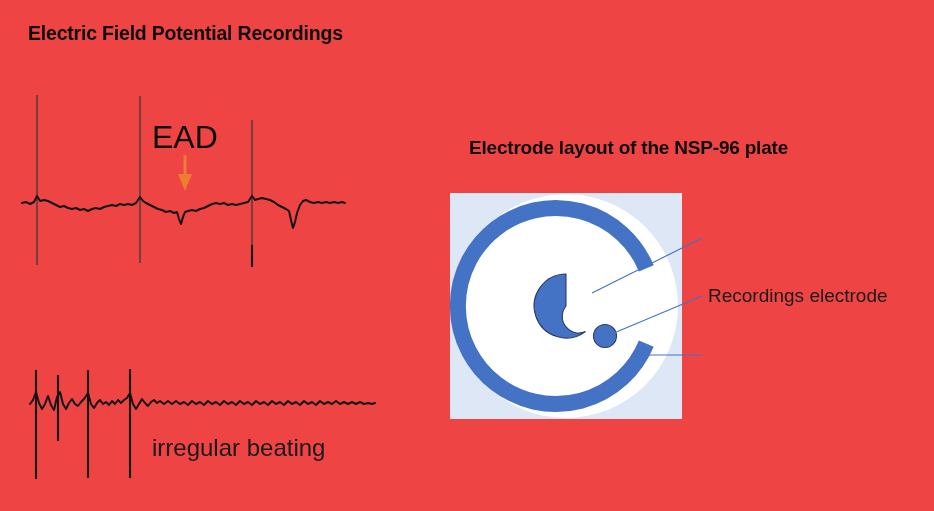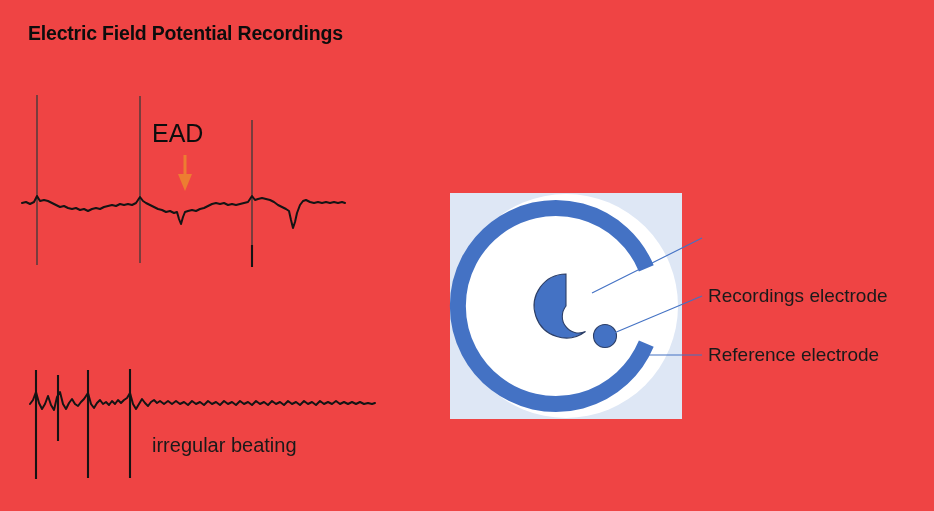--- a/index.html
+++ b/index.html
@@ -39,27 +39,27 @@
   .plain-label {
     position: absolute;
     font-size: 19px;
     color: #1a1a1a;
     white-space: nowrap;
     font-weight: normal;
   }
   #label-ead {
     left: 152px;
     top: 119px;
-    font-size: 25px;
+    font-size: 32px;
     color: #0d0d0d;
   }
   #label-irregular {
     left: 152px;
     top: 434px;
-    font-size: 20px;
+    font-size: 24px;
   }
   #label-recording  { left: 708px; top: 227px; }
   #label-stimulation{ left: 708px; top: 285px; }
   #label-reference  { left: 708px; top: 344px; }
 
   .svg-layer {
     position: absolute;
     left: 0;
     top: 0;
     width: 934px;
@@ -100,25 +100,25 @@
 <body>
 
 <div id="page">
 
   <div class="heading" id="title-left">Electric Field Potential Recordings</div>
 
   <div class="plain-label" id="label-ead">EAD</div>
 
   <div class="plain-label" id="label-irregular">irregular beating</div>
 
+  <div class="heading" id="title-right">Electrode layout of the NSP-96 plate</div>
 
 
   <div class="plain-label" id="label-stimulation">Recordings electrode</div>
 
-  <div class="plain-label" id="label-reference">Reference electrode</div>
 
   <svg class="svg-layer" viewBox="0 0 934 511">
 
     <g>
       <line class="spike-line" x1="37" y1="95" x2="37" y2="265"></line>
       <line class="spike-line" x1="140" y1="96" x2="140" y2="263"></line>
       <line class="spike-line" x1="252" y1="120" x2="252" y2="262"></line>
       <line class="spike-line-dark" x1="252" y1="245" x2="252" y2="267"></line>
 
       <path class="trace-path" d="M22,203 L26,202 L30,204 L34,202 L37,196 L40,201 L44,200 L48,201 L52,203

